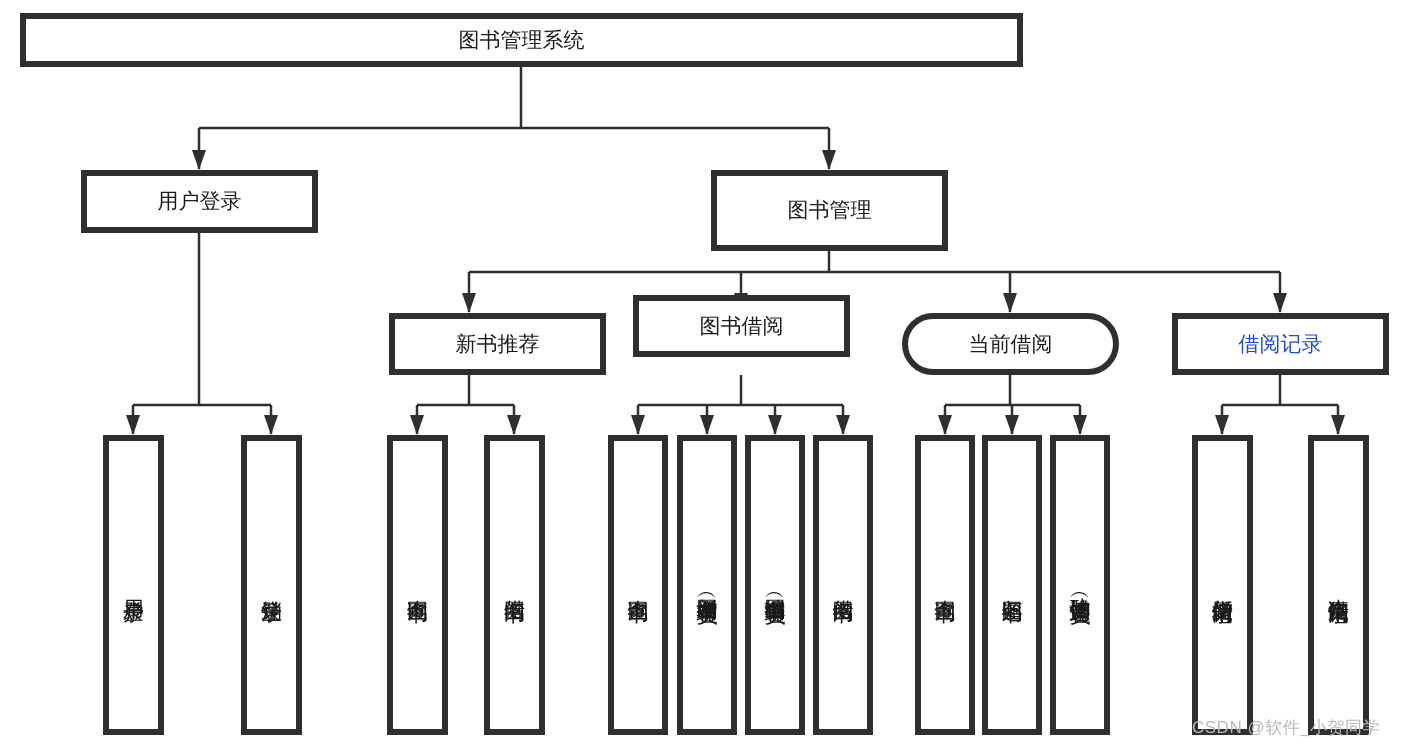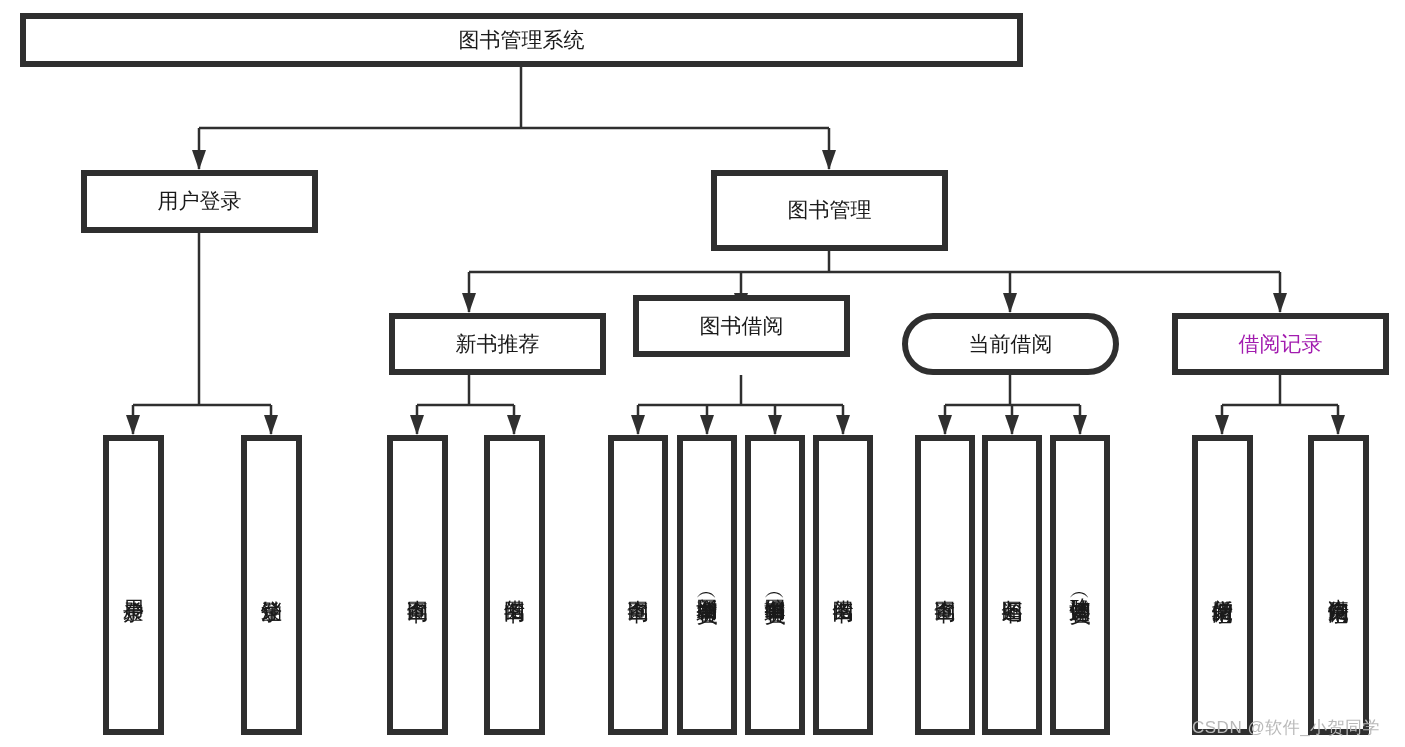--- a/index.html
+++ b/index.html
@@ -129,21 +129,21 @@
       <div class="node horizontal" style="left: 361px; top: 313px; width: 217px; height: 62px; border-color: rgb(47, 47, 47); background: rgb(255, 255, 255); margin-left: 28px;">
         <span class="node-label" style="color: rgb(26, 26, 26);">新书推荐</span>
       </div>
       <div class="node horizontal" style="left: 633px; top: 295px; width: 217px; height: 62px; border-color: rgb(47, 47, 47); background: rgb(255, 255, 255);">
         <span class="node-label" style="color: rgb(26, 26, 26);">图书借阅</span>
       </div>
       <div class="node horizontal" style="left: 902px; top: 313px; width: 217px; height: 62px; border-color: rgb(47, 47, 47); background: rgb(255, 255, 255); border-radius: 31px;">
         <span class="node-label" style="color: rgb(26, 26, 26);">当前借阅</span>
       </div>
       <div class="node horizontal" style="left: 1172px; top: 313px; width: 217px; height: 62px; border-color: rgb(47, 47, 47); background: rgb(255, 255, 255);">
-        <span class="node-label" style="color: #a21caf;">借阅记录</span>
+        <span class="node-label" style="color: #1d4ed8;">借阅记录</span>
       </div>
       <div class="node vertical" style="left: 103px; top: 435px; width: 61px; height: 300px; border-color: rgb(47, 47, 47); background: rgb(255, 255, 255);">
         <span class="node-label" style="color: rgb(26, 26, 26);">用户登录</span>
       </div>
       <div class="node vertical" style="left: 241px; top: 435px; width: 61px; height: 300px; border-color: rgb(47, 47, 47); background: rgb(255, 255, 255);">
         <span class="node-label" style="color: rgb(26, 26, 26);">注销登录</span>
       </div>
       <div class="node vertical" style="left: 387px; top: 435px; width: 61px; height: 300px; border-color: rgb(47, 47, 47); background: rgb(255, 255, 255);">
         <span class="node-label" style="color: rgb(26, 26, 26);">查询图书</span>
       </div>

